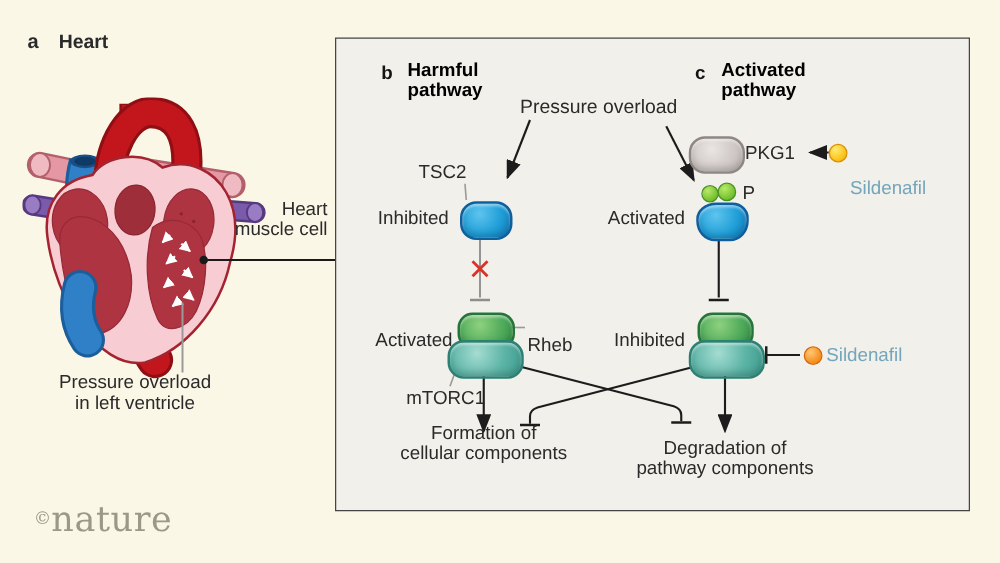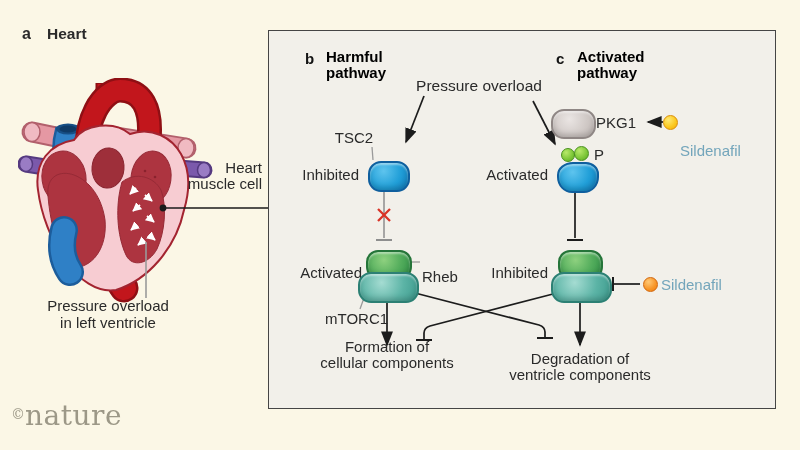--- a/index.html
+++ b/index.html
@@ -9,21 +9,21 @@
   .pre{white-space:pre-line;}
   .ctr{text-align:center;}
   .rgt{text-align:right;}
 
   
   .pa-letter{left:22px;top:25px;font-size:16px;font-weight:bold;}
   .pa-title{left:47px;top:25px;font-size:15.5px;font-weight:bold;}
   .heart-svg{left:18px;top:78px;}
   .hmc{left:168px;top:160px;width:94px;font-size:15px;line-height:16px;}
   .pov{left:28px;top:297px;width:160px;font-size:15px;line-height:17px;}
-  .nature{left:11px;top:399px;color:#9c9887;}
+  .nature{left:27px;top:399px;color:#9c9887;}
   .nature .cop{font-family:"DejaVu Serif",serif;font-size:14px;vertical-align:6px;}
   .nature .wm{font-family:"DejaVu Serif",serif;font-size:28px;letter-spacing:.5px;}
 
   
   .box{left:268px;top:30px;width:506px;height:377px;background:#f2f0ea;border:1.5px solid #454545;}
   .lines{position:absolute;left:0;top:0;}
   .hdr-letter{font-size:15px;font-weight:bold;color:#141414;}
   .hdr{font-size:15px;font-weight:bold;color:#000000;line-height:16px;}
   .lbl{font-size:15px;}
   .drug{font-size:15px;color:#73a5bb;}
@@ -214,16 +214,16 @@
     <div class="abs dot pgreen" style="left:292px;top:117px;width:12px;height:12px;"></div>
     <div class="abs dot pgreen" style="left:305px;top:115px;width:13px;height:13px;"></div>
     <div class="abs lbl" style="left:325px;top:115px;">P</div>
 
     <div class="abs lbl rgt" style="left:199px;top:233px;width:80px;">Inhibited</div>
     <div class="abs pill green" style="left:289px;top:219px;width:41px;height:25px;"></div>
     <div class="abs pill teal" style="left:282px;top:241px;width:57px;height:27px;"></div>
     <div class="abs dot orange" style="left:374px;top:246px;width:13px;height:13px;"></div>
     <div class="abs drug" style="left:392px;top:245px;">Sildenafil</div>
     <div class="abs out pre ctr" style="left:231px;top:320px;width:160px;">Degradation of
-ventricle components</div>
+pathway components</div>
 
   </div>
 </div>
 
 </body></html>

